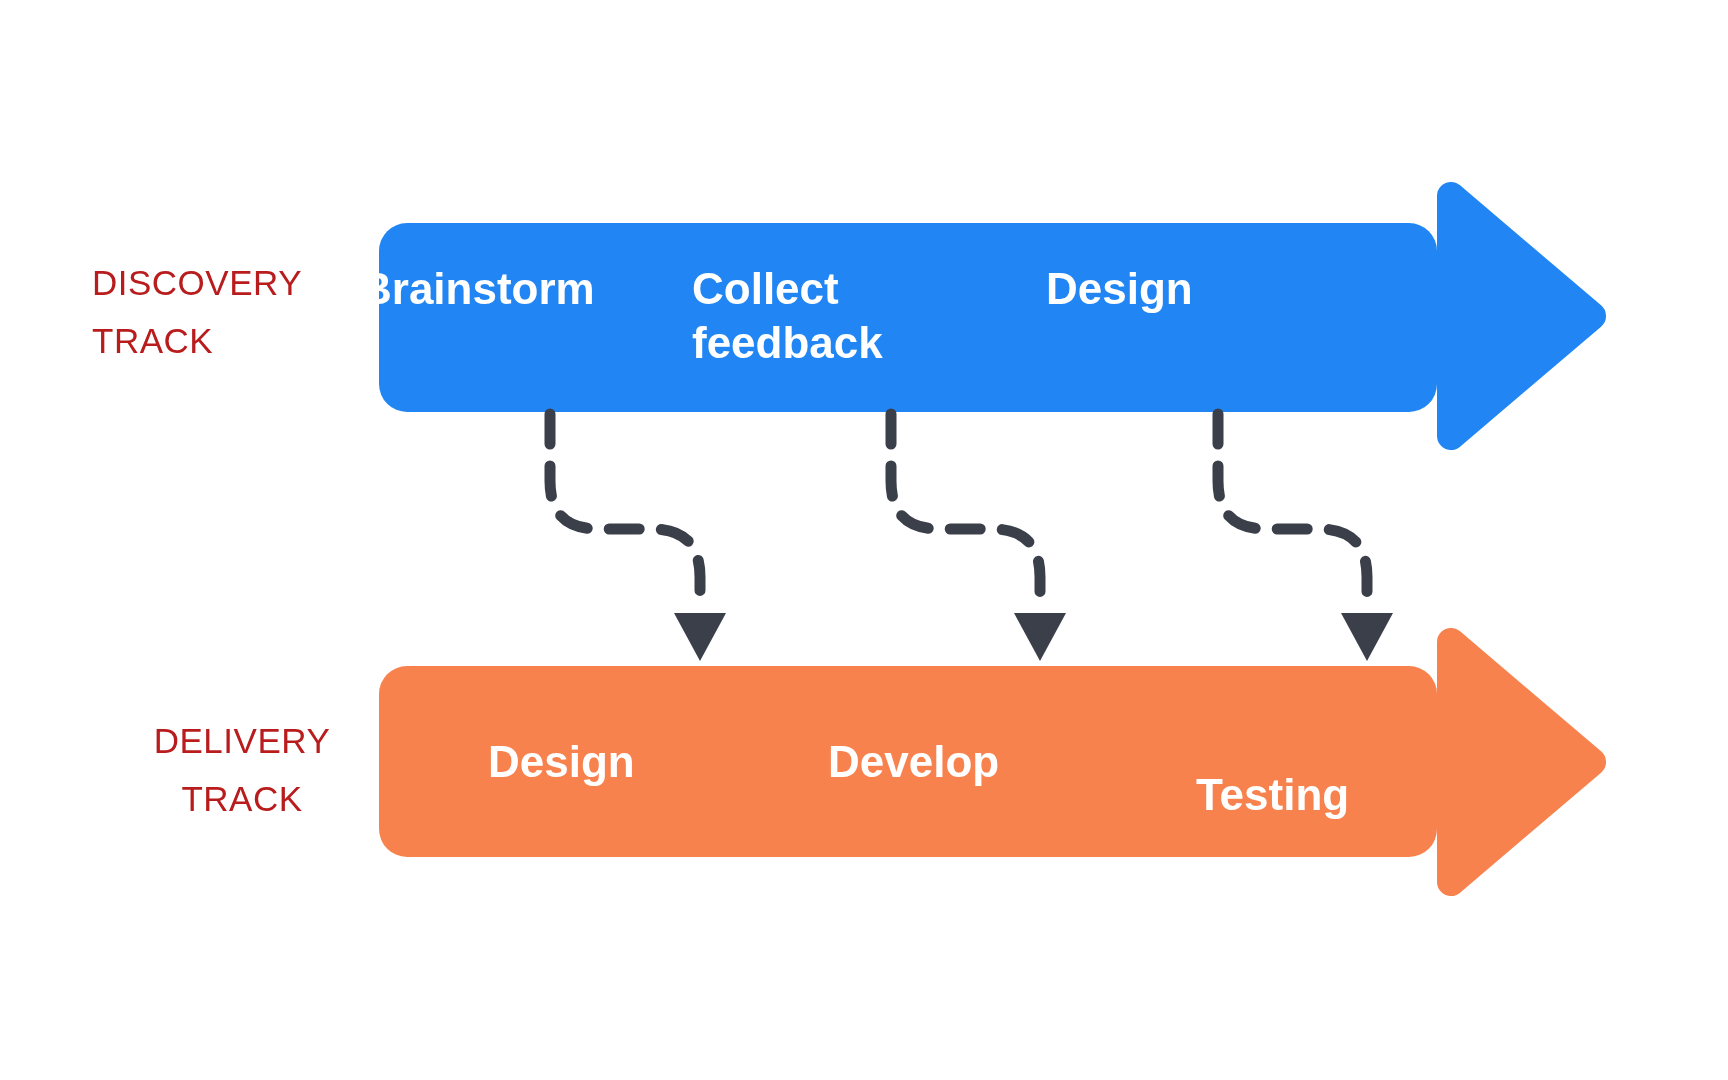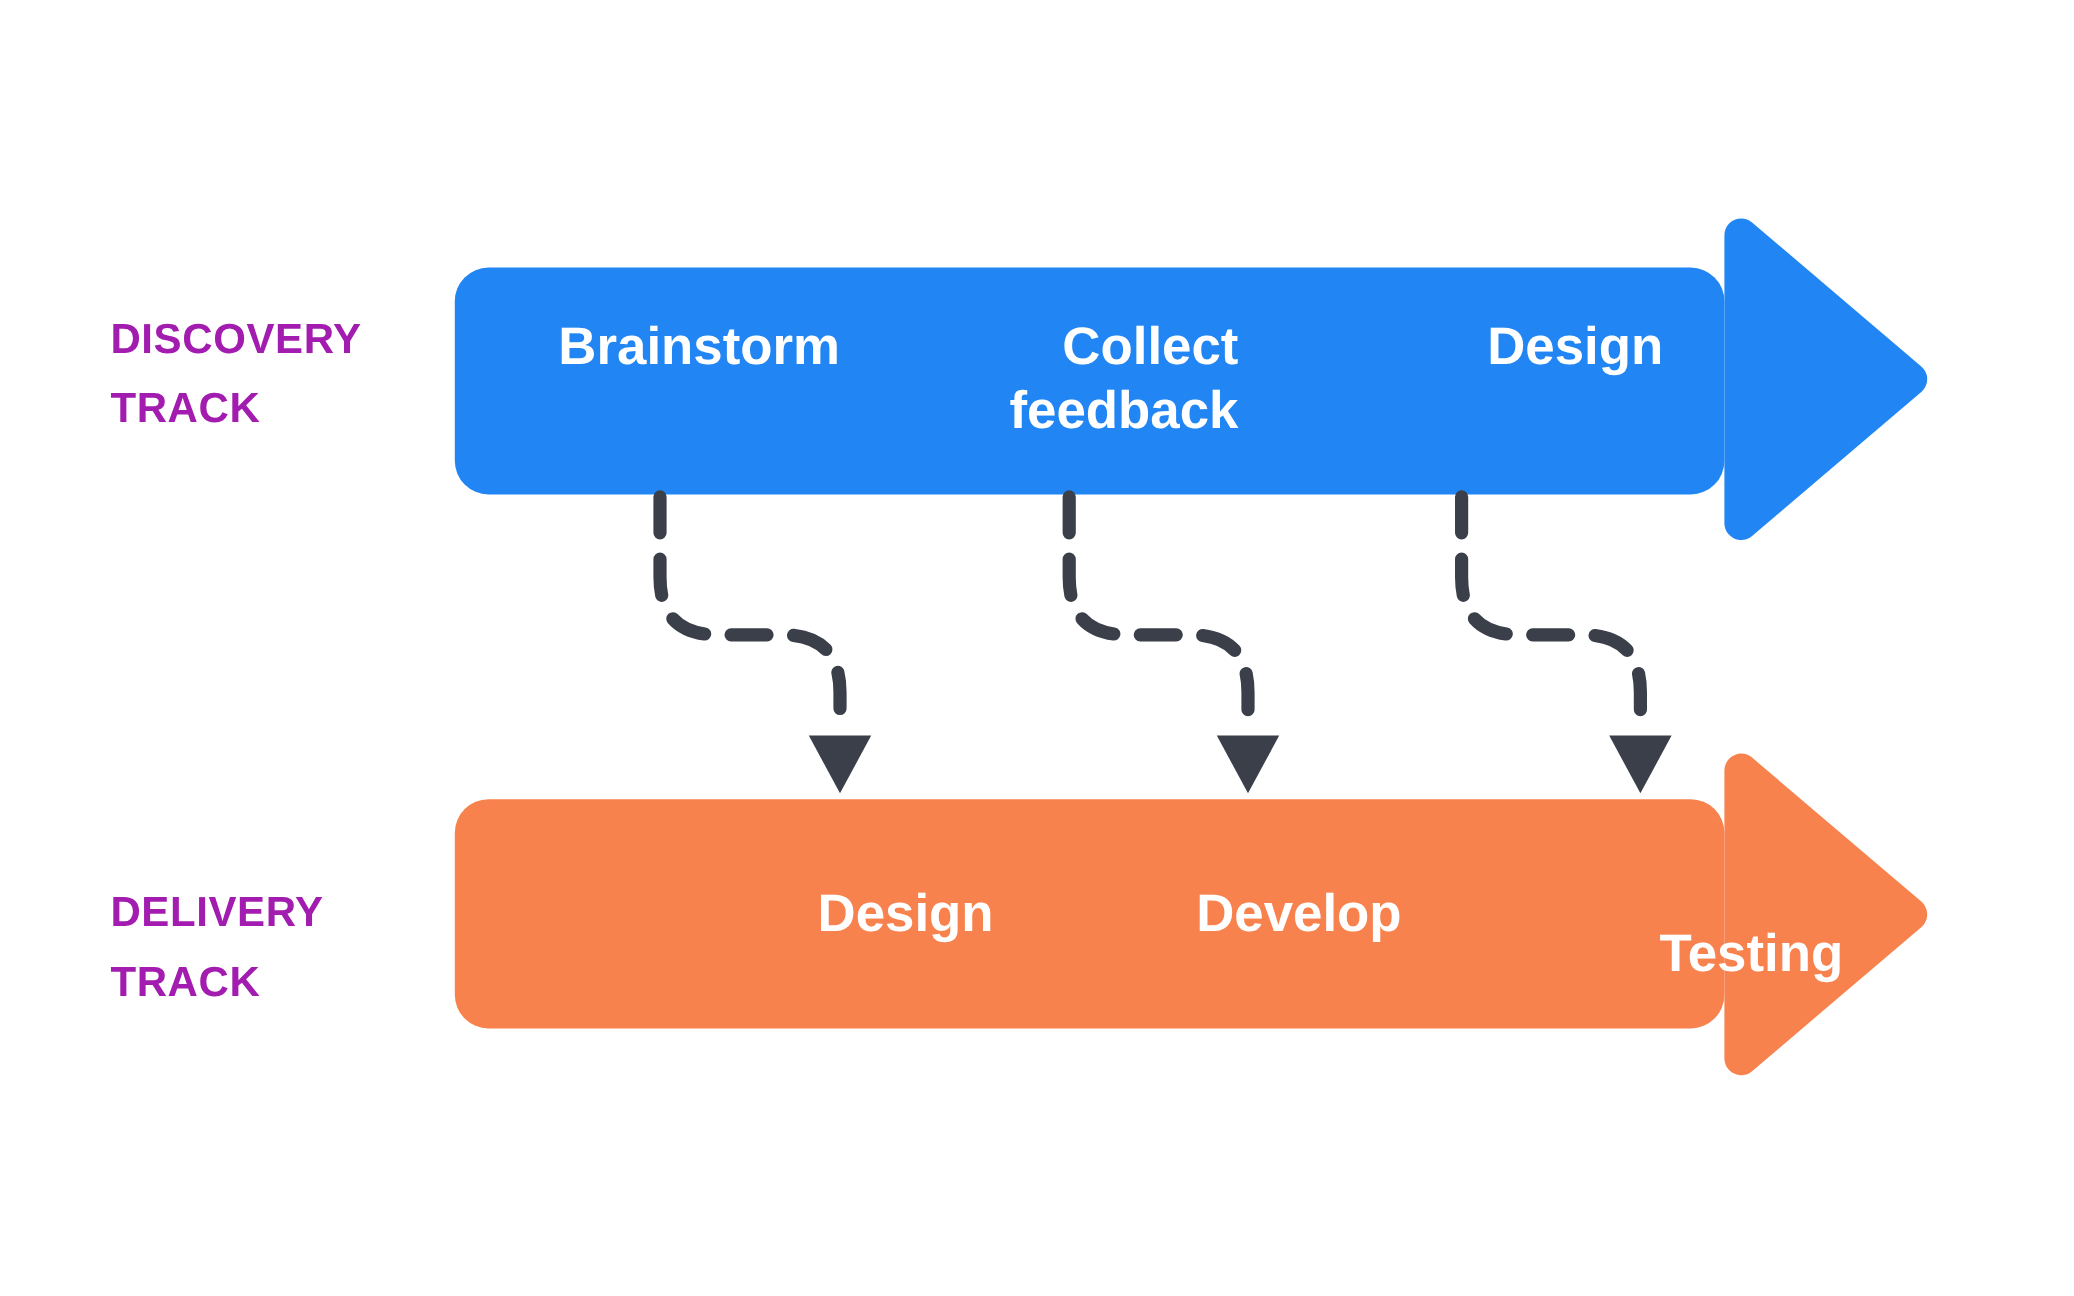--- a/index.html
+++ b/index.html
@@ -10,35 +10,35 @@
     background: #ffffff;
     overflow: hidden;
     font-family: "Liberation Sans", sans-serif;
   }
   .stage svg { position: absolute; left: 0; top: 0; }
 
   .track-label {
     position: absolute;
     left: 92px;
     width: 300px;
-    color: #a21caf;
+    color: #b91c1c;
     font-size: 35px;
-    font-weight: bold;
+    font-weight: normal;
     line-height: 58px;
     letter-spacing: 0.5px;
     white-space: nowrap;
   }
   .arrow-step {
     position: absolute;
     width: 340px;
     color: #ffffff;
     font-size: 44px;
     font-weight: bold;
     line-height: 54px;
-    text-align: right;
+    text-align: left;
     white-space: nowrap;
   }
   .connector-path {
     fill: none;
     stroke-width: 11;
     stroke-linecap: round;
     stroke-dasharray: 30 22;
   }
 </style>
 </head>
@@ -73,21 +73,21 @@
       <path d="M1341 613 L1393 613 L1367 661 Z" fill="#3A3F4A"></path>
     </g>
   </svg>
 
   <div class="track-label" style="top:254px;">
     <div>DISCOVERY</div>
     <div>TRACK</div>
   </div>
 
 
-  <div class="track-label" style="top:732px;">
+  <div class="track-label" style="top:712px;text-align:center;">
     <div>DELIVERY</div>
     <div>TRACK</div>
   </div>
 
   <div class="arrow-step" style="left:360px;top:262px;">
     <div>Brainstorm</div>
   </div>
 
   <div class="arrow-step" style="left:692px;top:262px;">
     <div>Collect</div>

